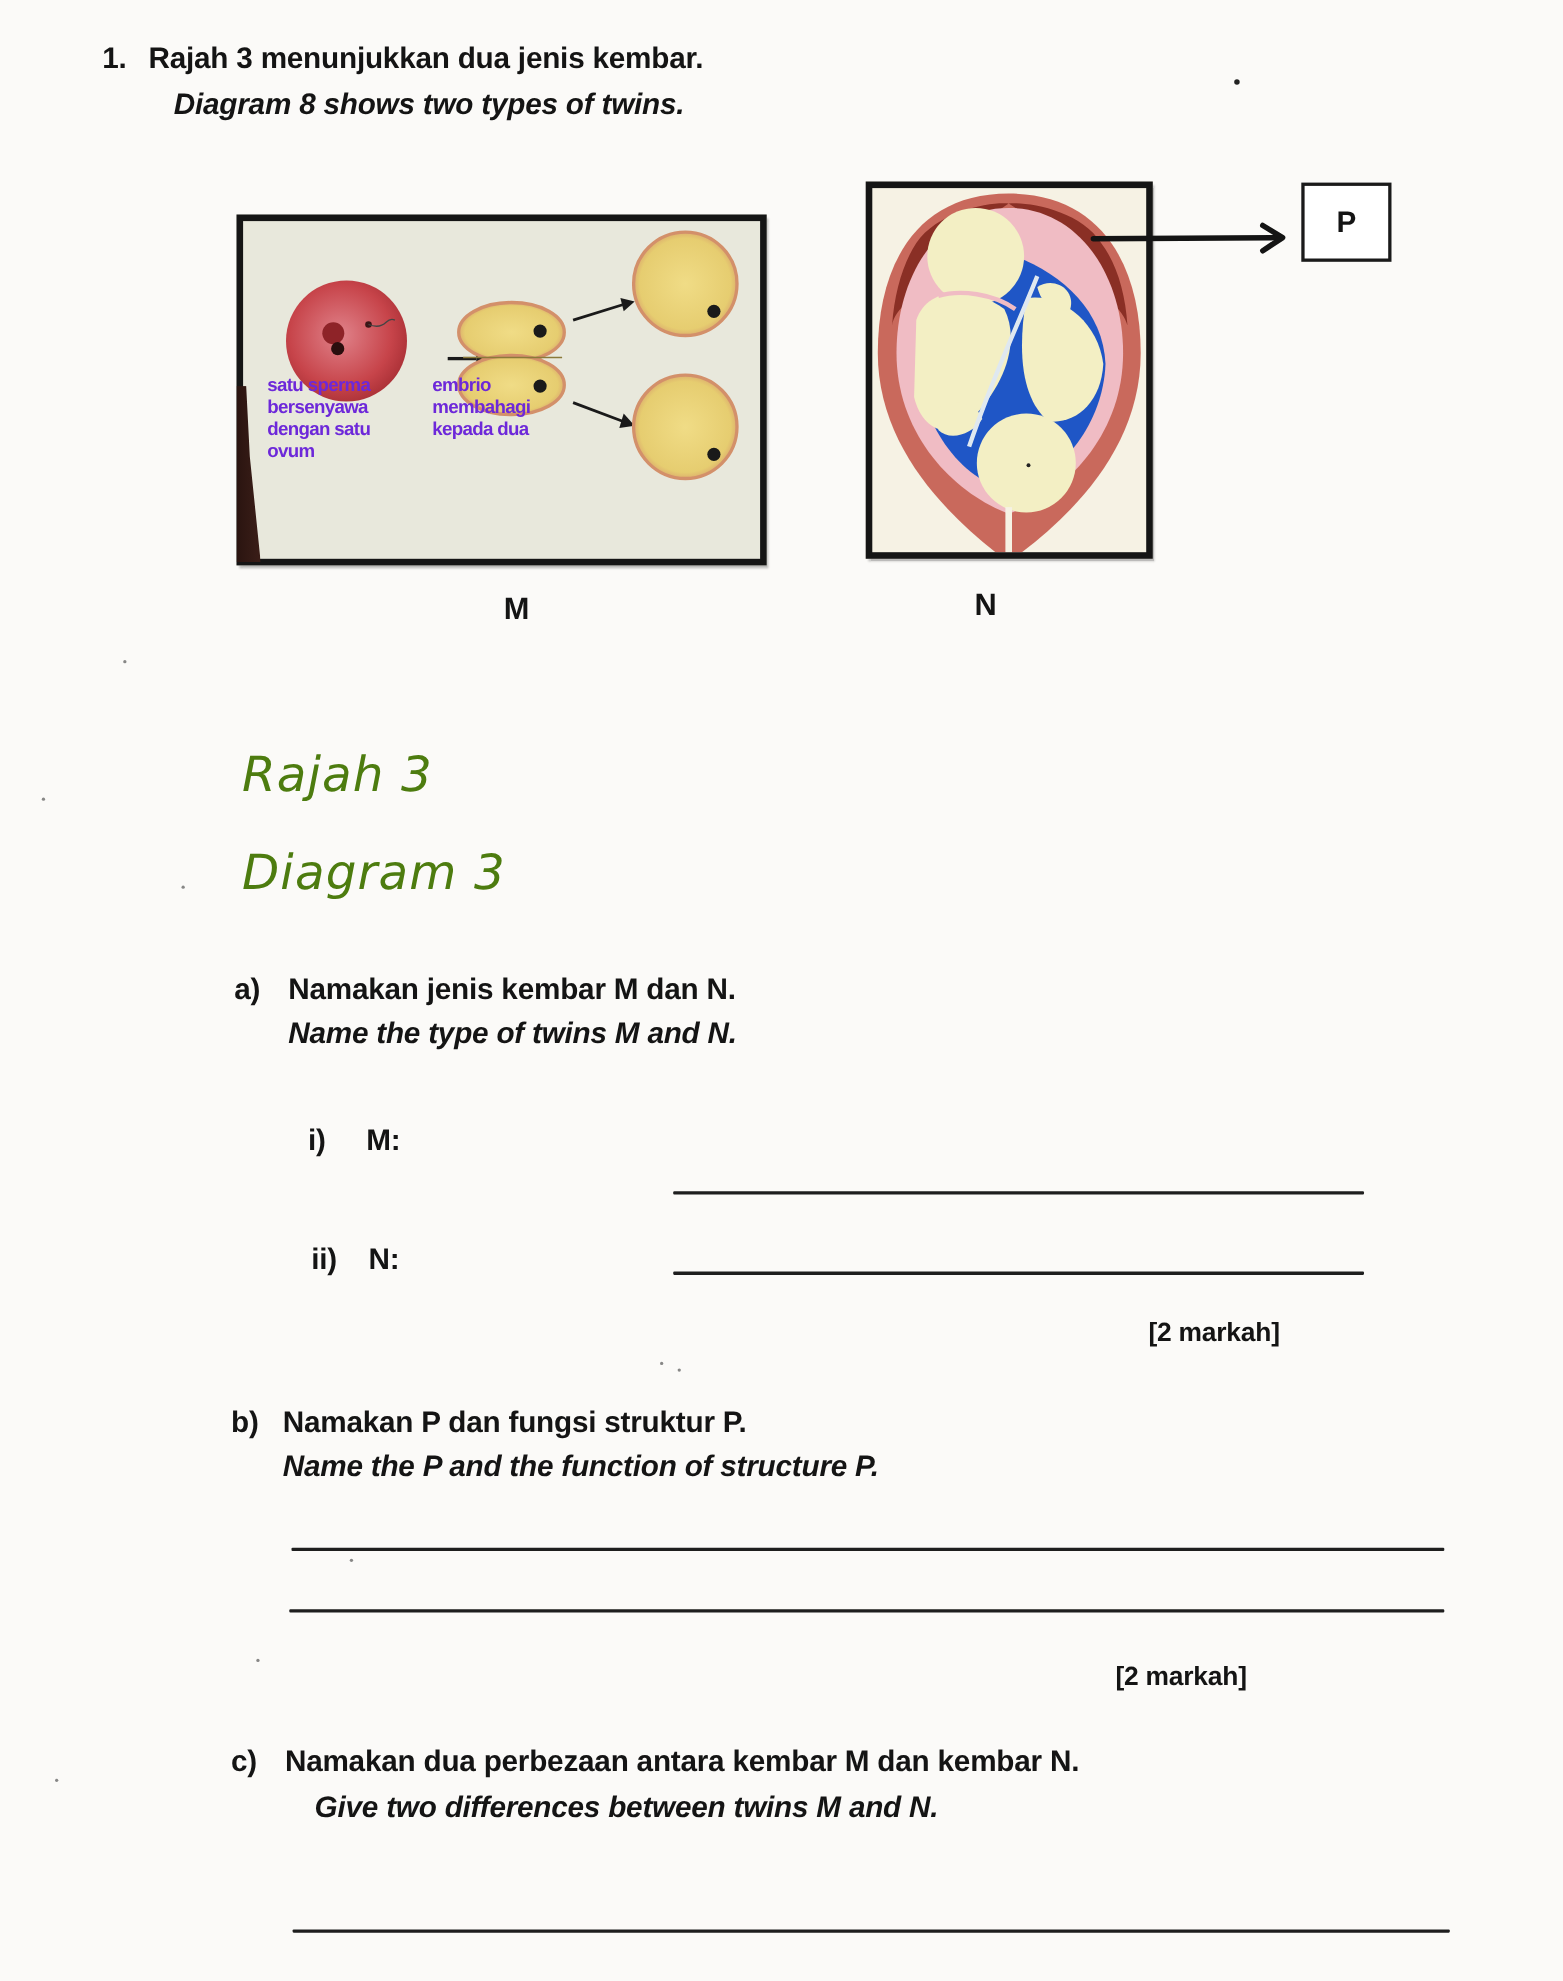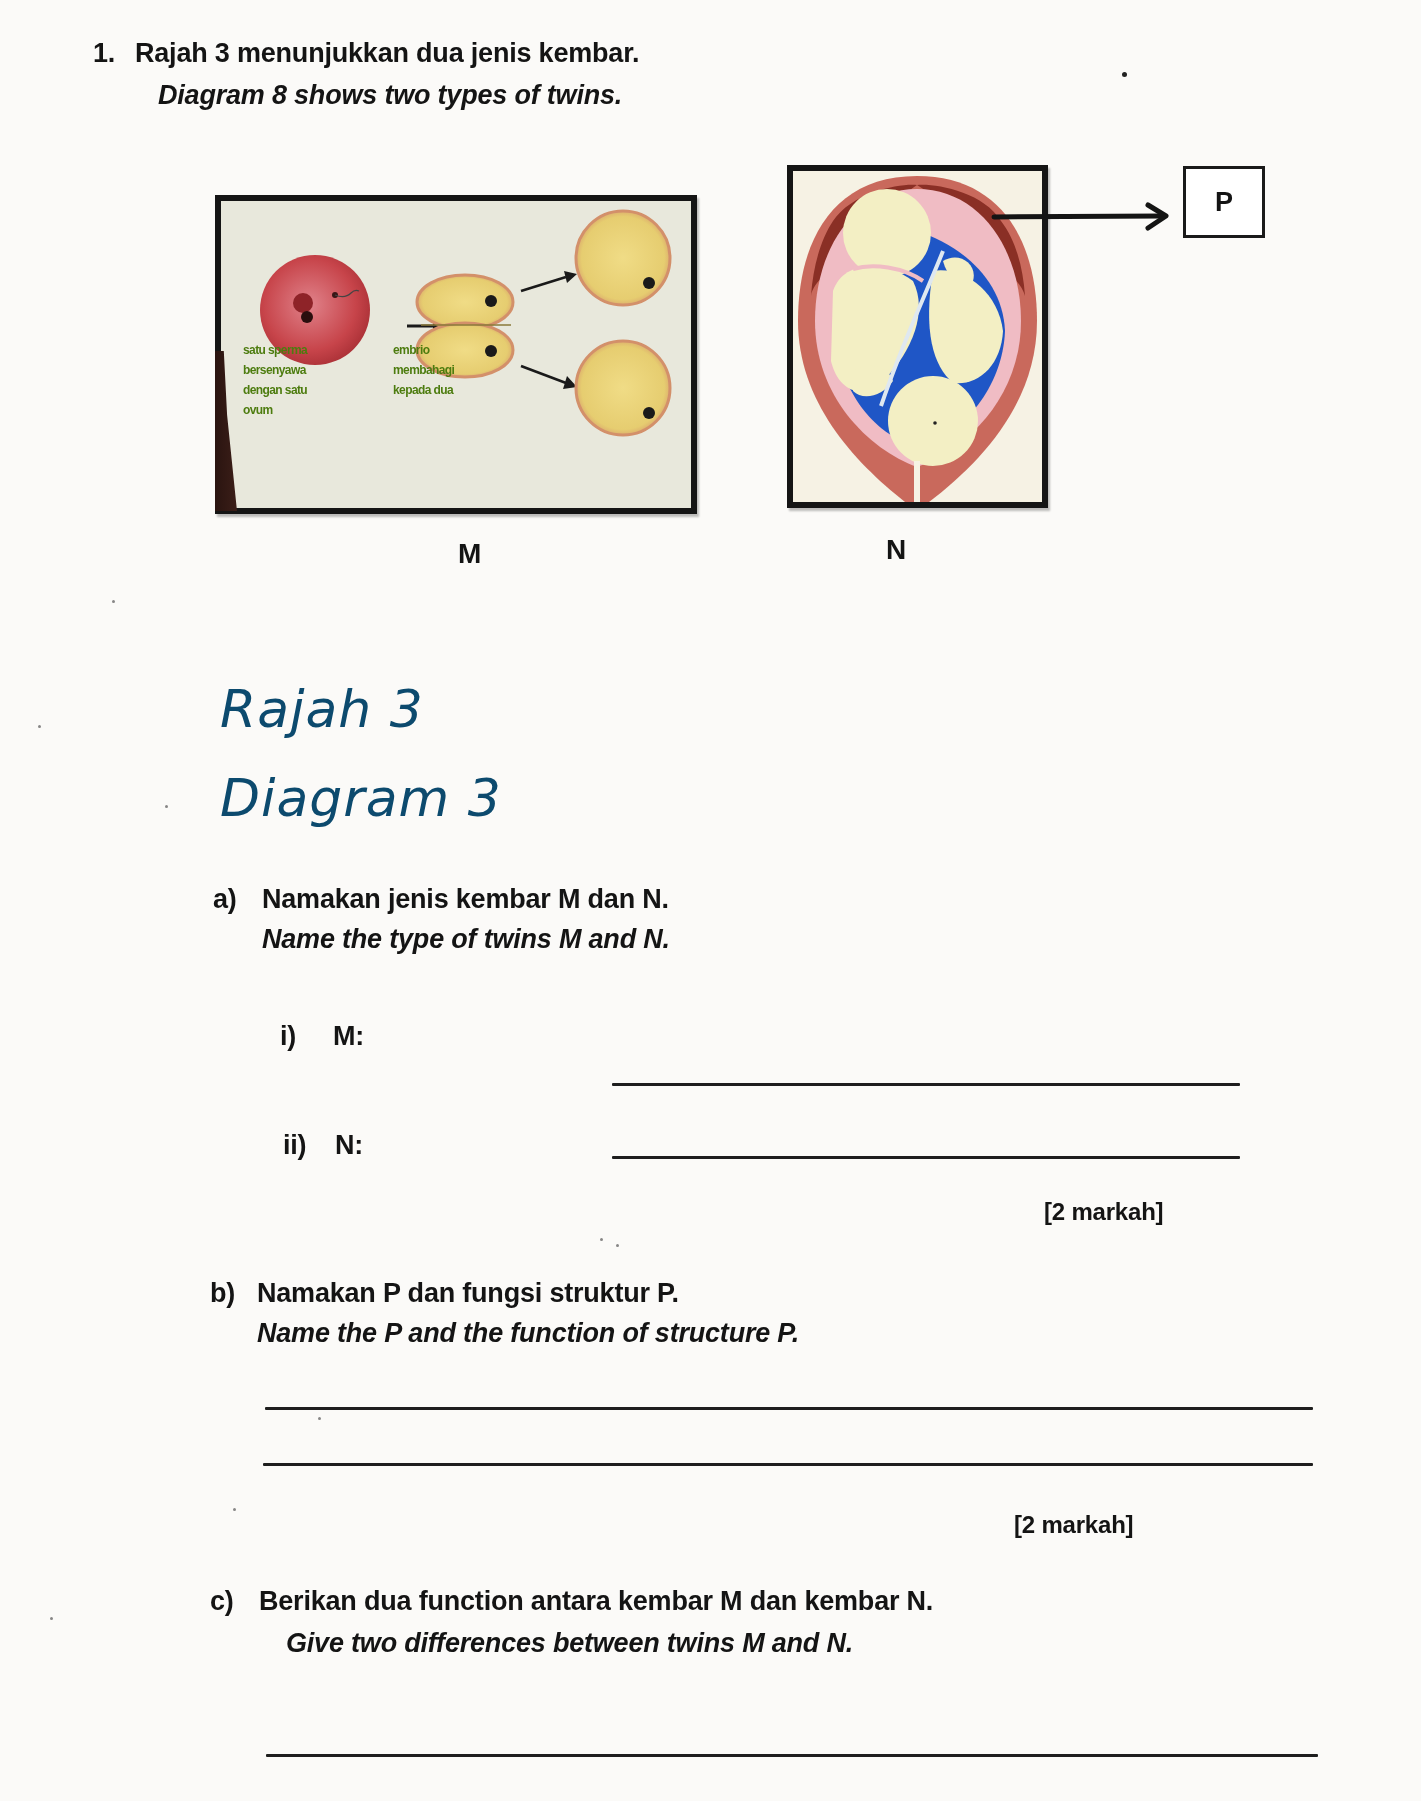--- a/index.html
+++ b/index.html
@@ -6,34 +6,34 @@
   body {
     width: 1421px; height: 1801px; position: relative; overflow: hidden;
     background: #fbfaf8;
     font-family: "Liberation Sans", sans-serif;
     color: #141414;
   }
   .abs { position: absolute; }
   .txt { font-size: 27px; font-weight: bold; white-space: nowrap; letter-spacing: -0.2px; line-height: 1; }
   .ital { font-style: italic; }
   .hand {
-    font-family: "DejaVu Sans", sans-serif; font-size: 52px; font-weight: normal;
-    letter-spacing: 1px; color: #0c4a6e; line-height: 1; font-style: italic;
+    font-family: "DejaVu Sans", sans-serif; font-size: 44px; font-weight: normal;
+    letter-spacing: 1px; color: #4d7c0f; line-height: 1; font-style: italic;
   }
   .line { position: absolute; height: 3px; background: #1e1e1e; border-radius: 1px; }
   .dot { position: absolute; width: 5px; height: 5px; border-radius: 50%; background: #222; }
   .speck { position: absolute; width: 3px; height: 3px; border-radius: 50%; background: #555; opacity: .7; }
 
   
   .fig-m {
     position: absolute; left: 215px; top: 195px; width: 470px; height: 307px;
     border: 6px solid #151515; background: #e8e8dc;
     box-shadow: 2px 3px 2px rgba(0,0,0,.25);
   }
-  .fig-m .lbl { position: absolute; font-size: 12px; font-weight: bold; line-height: 20px; color: #4d7c0f; letter-spacing: -0.6px; white-space: pre-line; }
+  .fig-m .lbl { position: absolute; font-size: 17px; font-weight: bold; line-height: 20px; color: #6d28d9; letter-spacing: -0.6px; white-space: pre-line; }
   .fig-m .darkedge {
     position: absolute; left: -6px; top: 150px; width: 22px; height: 160px;
     background: linear-gradient(90deg,#2a1410,#3b1e18); clip-path: polygon(0 0,40% 0,55% 40%,100% 100%,0 100%);
   }
   .fig-n {
     position: absolute; left: 787px; top: 165px; width: 249px; height: 331px;
     border: 6px solid #151515; background: #f6f2e4;
     box-shadow: 2px 3px 2px rgba(0,0,0,.25);
   }
   .p-box {
@@ -179,16 +179,16 @@
 <div class="abs txt" style="left:210px; top:1280px;">b)</div>
 <div class="abs txt" style="left:257px; top:1280px;">Namakan P dan fungsi struktur P.</div>
 <div class="abs txt ital" style="left:257px; top:1320px;text-align:center;">Name the P and the function of structure P.</div>
 <div class="line" style="left:265px; top:1407px; width:1048px;"></div>
 <div class="line" style="left:263px; top:1463px; width:1050px;"></div>
 <div class="abs txt" style="left:1014px; top:1513px; font-size:24px;">[2 markah]</div>
 <div class="speck" style="left:318px; top:1417px;"></div>
 <div class="speck" style="left:233px; top:1508px;"></div>
 
 <div class="abs txt" style="left:210px; top:1588px;">c)</div>
-<div class="abs txt" style="left:259px; top:1588px;">Berikan dua function antara kembar M dan kembar N.</div>
+<div class="abs txt" style="left:259px; top:1588px;">Namakan dua perbezaan antara kembar M dan kembar N.</div>
 <div class="abs txt ital" style="left:259px; top:1630px;margin-left:27px;">Give two differences between twins M and N.</div>
 <div class="line" style="left:266px; top:1754px; width:1052px;"></div>
 <div class="speck" style="left:50px; top:1617px;"></div>
 
 </body></html>

